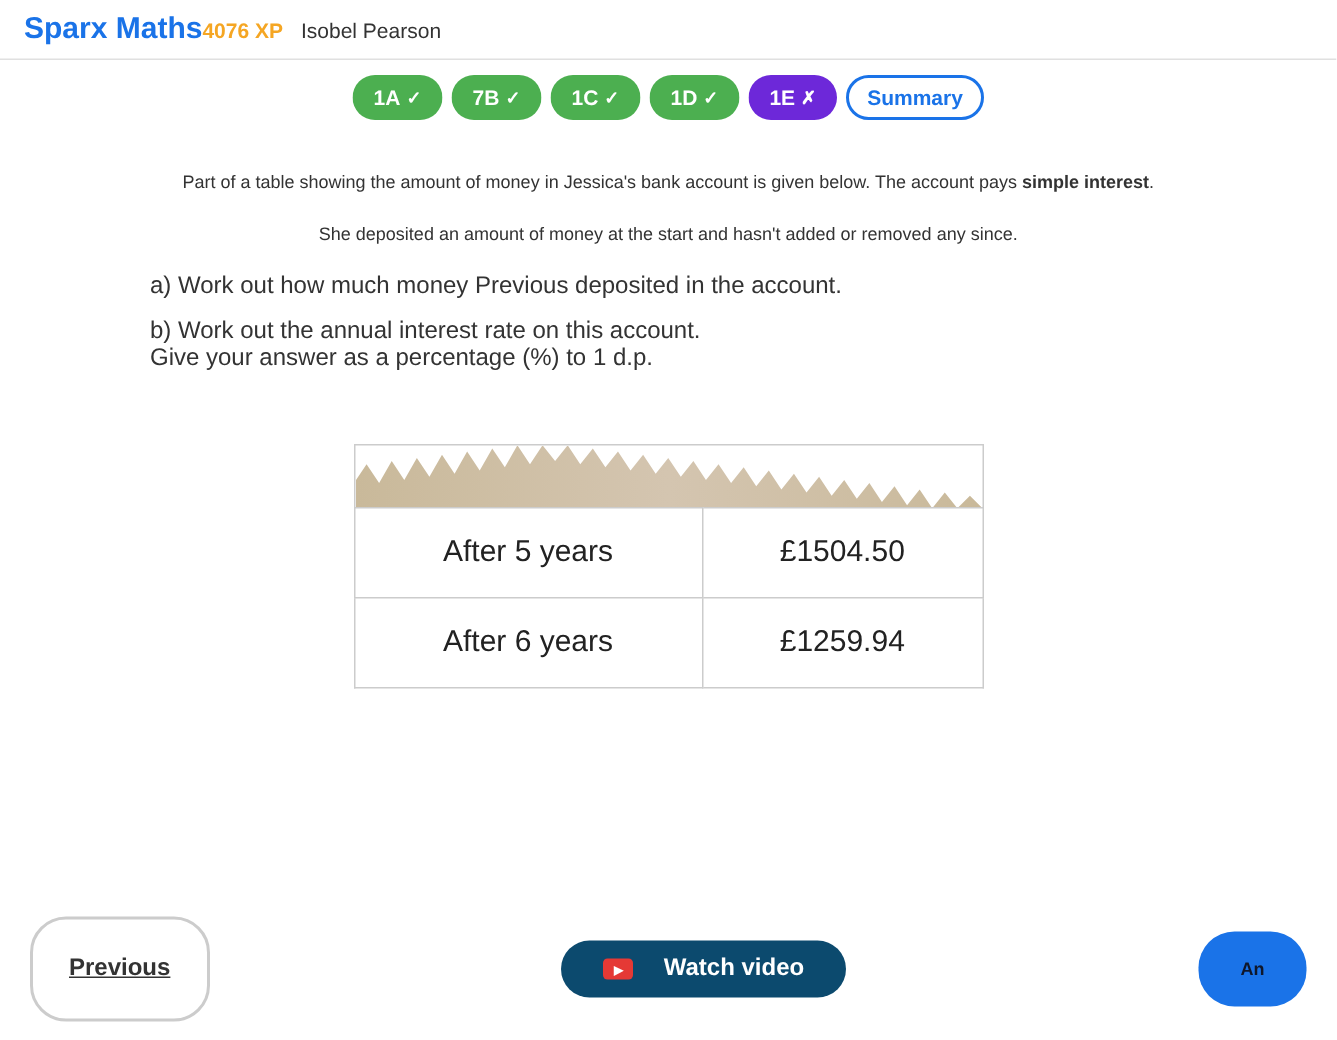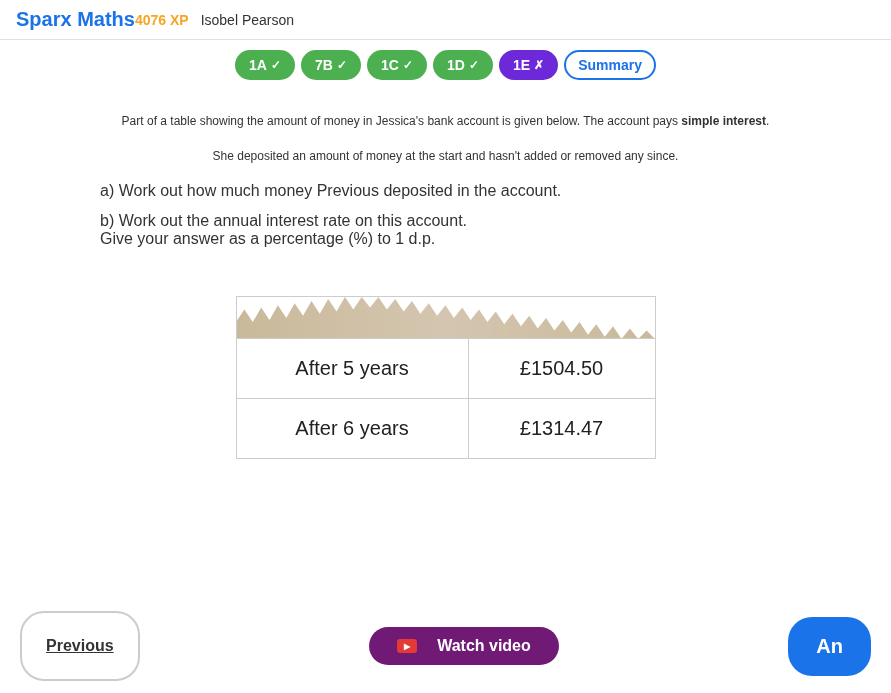--- a/index.html
+++ b/index.html
@@ -158,40 +158,40 @@
       border: 2px solid #ccc;
       border-radius: 24px;
       padding: 24px 24px;
       font-size: 16px;
       font-weight: 600;
       cursor: pointer;
       text-decoration: underline;
     }
 
     .btn-watch-video {
-      background: #701a75;
+      background: #0c4a6e;
       color: #ffffff;
       border: none;
       border-radius: 24px;
       padding: 10px 28px;
       font-size: 16px;
       font-weight: 600;
       cursor: pointer;
       display: flex;
       align-items: center;
       gap: 20px;
     }
 
     .btn-answer {
       background: #1a73e8;
-      color: #ffffff;
+      color: #0f172a;
       border: none;
       border-radius: 24px;
       padding: 18px 28px;
-      font-size: 20px;
+      font-size: 12px;
       font-weight: 600;
       cursor: pointer;
     }
 
     .video-icon {
       width: 20px;
       height: 14px;
       background: #e53935;
       border-radius: 3px;
       display: flex;
@@ -280,21 +280,21 @@
           <td class="torn-top" colspan="2"></td>
         </tr>
       </thead>
       <tbody>
         <tr class="table-row-data">
           <td>After 5 years</td>
           <td>£1504.50</td>
         </tr>
         <tr class="table-row-data">
           <td>After 6 years</td>
-          <td>£1314.47</td>
+          <td>£1259.94</td>
         </tr>
       </tbody>
     </table>
   </div>
 </div>
 
 <div class="footer">
   <button class="btn-previous">Previous</button>
   <button class="btn-watch-video">
     <span class="video-icon"></span>

